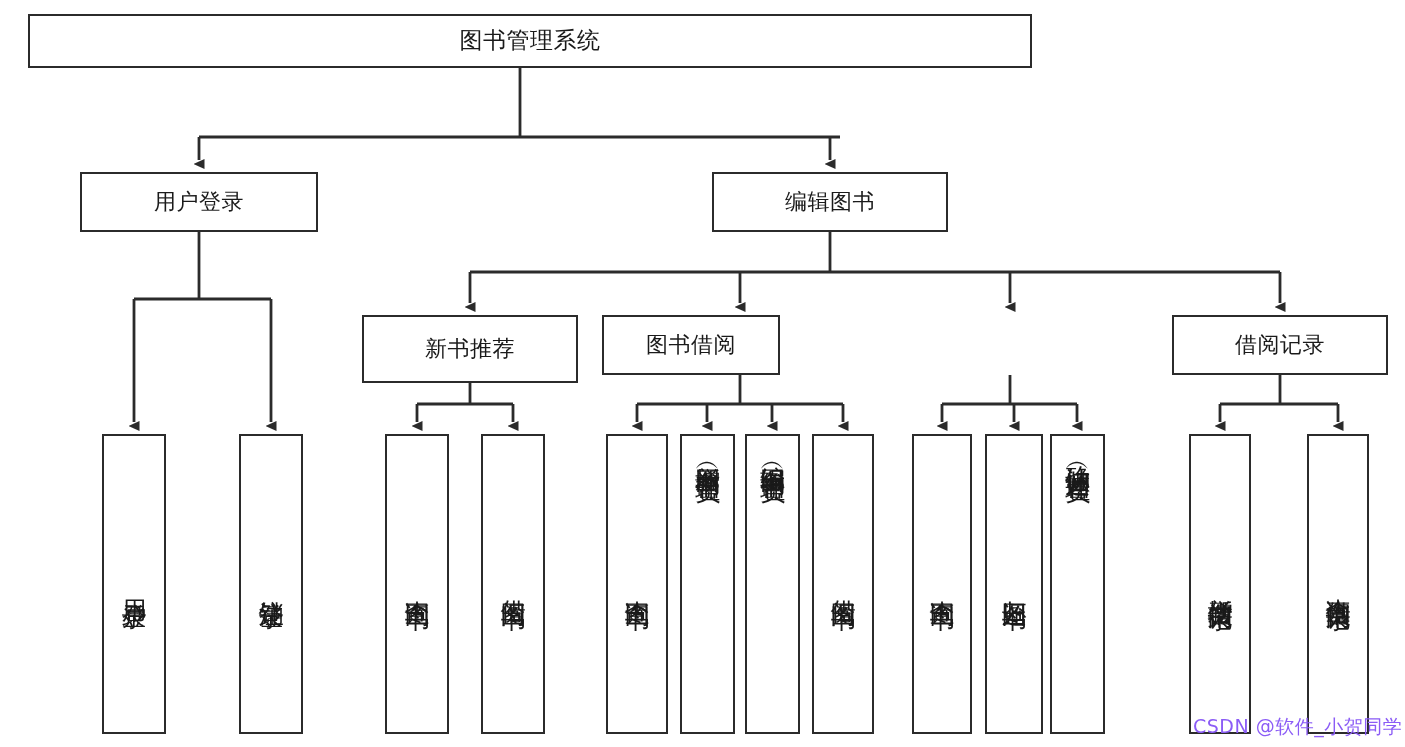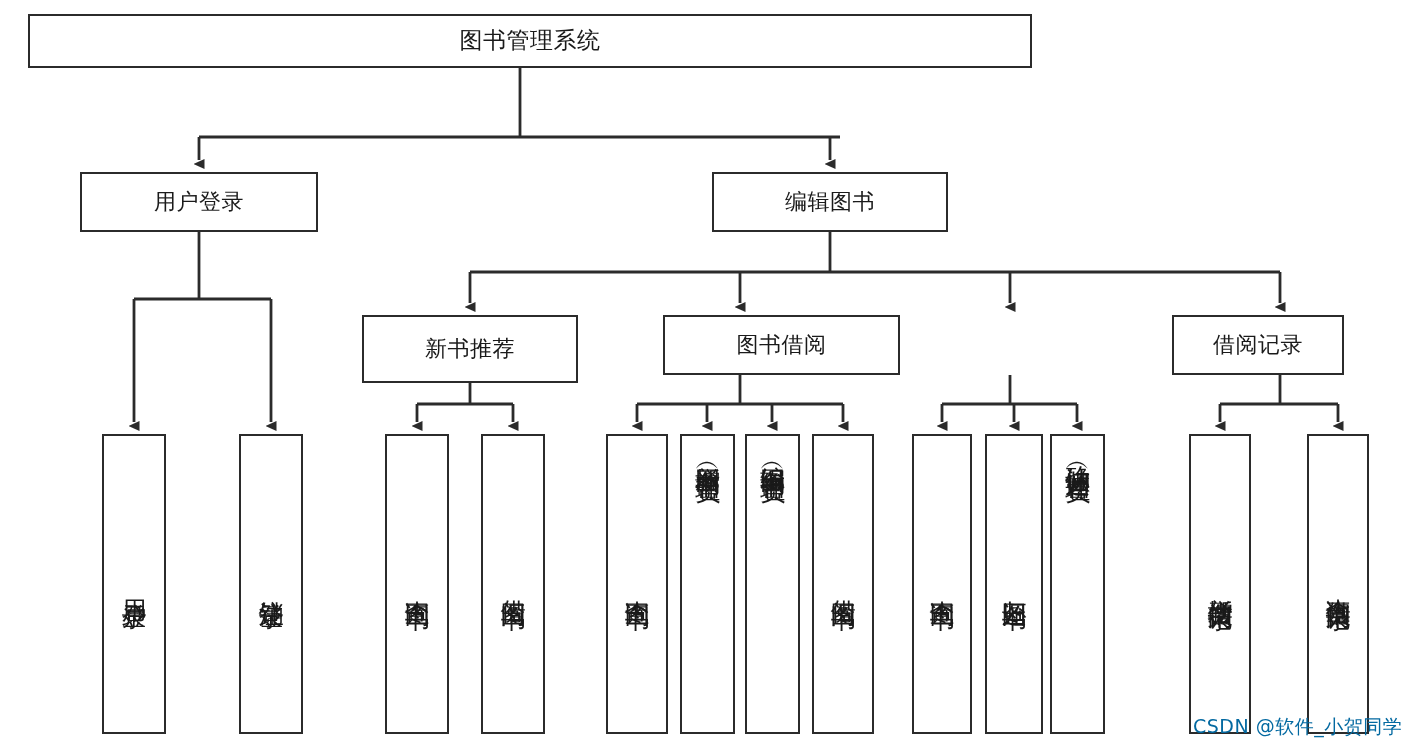--- a/index.html
+++ b/index.html
@@ -63,21 +63,21 @@
     letter-spacing: 2px;
     white-space: nowrap;
   }
   .node.vert.mid {
     align-items: center;
     padding-top: 0;
   }
   .watermark {
     position: absolute;
     font-size: 19px;
-    color: #0369a1;
+    color: #8b5cf6;
     white-space: nowrap;
     letter-spacing: 0.5px;
   }
 </style>
 </head>
 <body>
 
 <div id="canvas">
 
   <svg class="wires" viewBox="0 0 1405 747" xmlns="http://www.w3.org/2000/svg">
@@ -137,24 +137,24 @@
   <div class="node horiz" style="left:80px; top:172px; width:238px; height:60px;">
     <span class="label">用户登录</span>
   </div>
   <div class="node horiz" style="left:712px; top:172px; width:236px; height:60px;">
     <span class="label">编辑图书</span>
   </div>
 
   <div class="node horiz" style="left:362px; top:315px; width:216px; height:68px;">
     <span class="label">新书推荐</span>
   </div>
-  <div class="node horiz" style="left:663px; top:315px; width:237px; height:60px;">
+  <div class="node horiz" style="left:602px; top:315px; width:178px; height:60px;">
     <span class="label">图书借阅</span>
   </div>
-  <div class="node horiz" style="left:1172px; top:315px; width:172px; height:60px;">
+  <div class="node horiz" style="left:1172px; top:315px; width:216px; height:60px;">
     <span class="label">借阅记录</span>
   </div>
 
   <div class="node vert mid" style="left:102px; top:434px; width:64px; height:300px;">
     <span class="label">用户登录</span>
   </div>
   <div class="node vert mid" style="left:239px; top:434px; width:64px; height:300px;">
     <span class="label">注销登录</span>
   </div>
 

